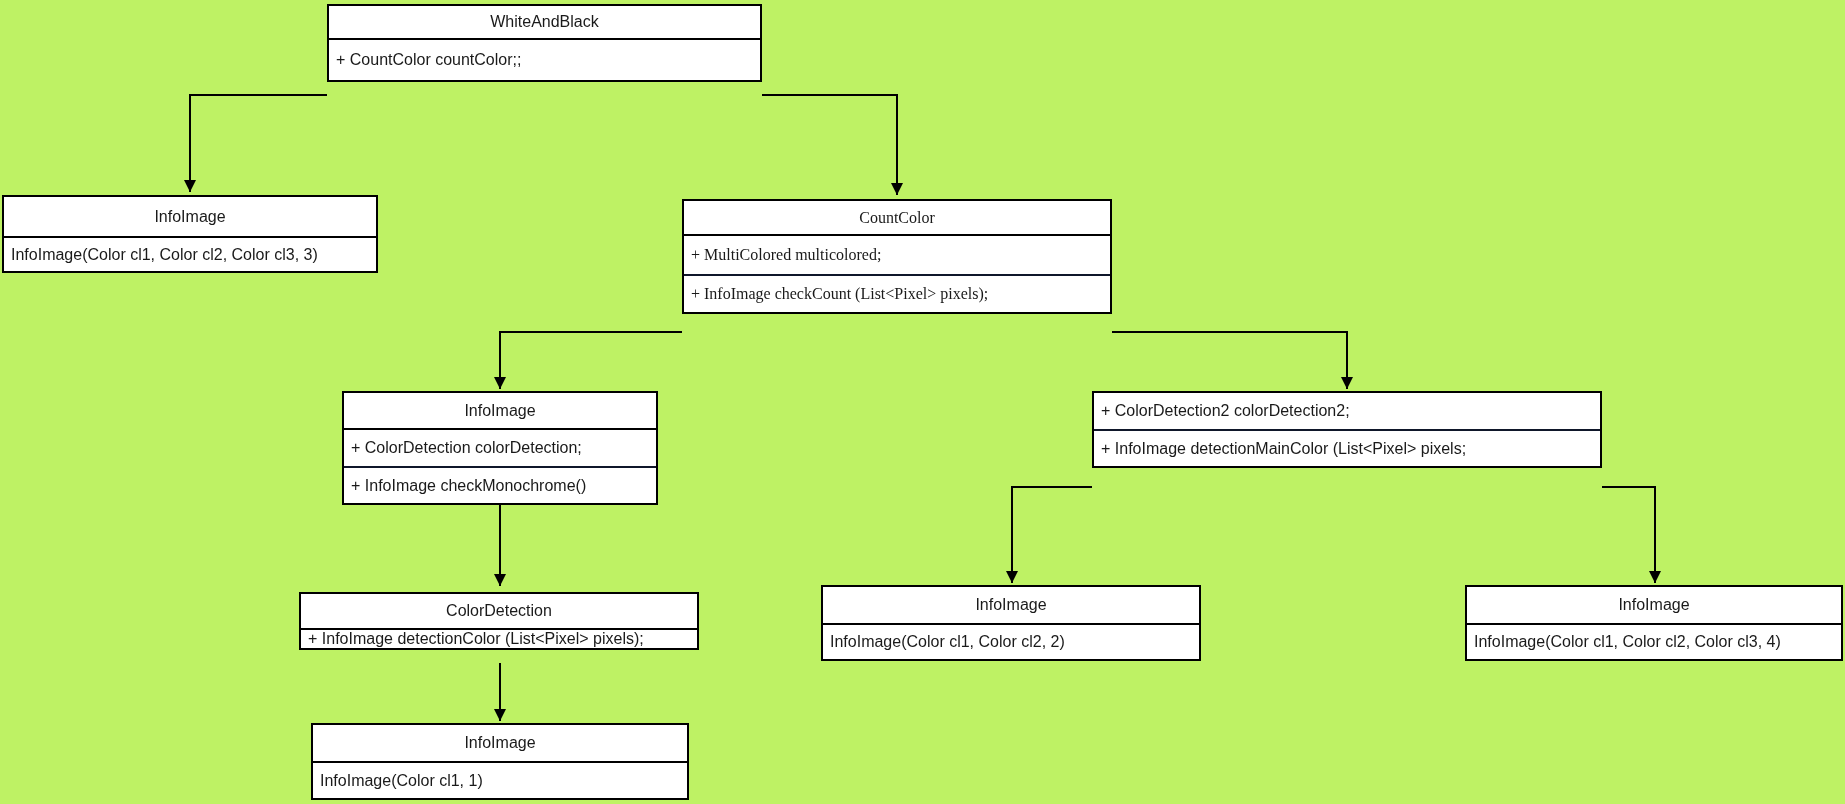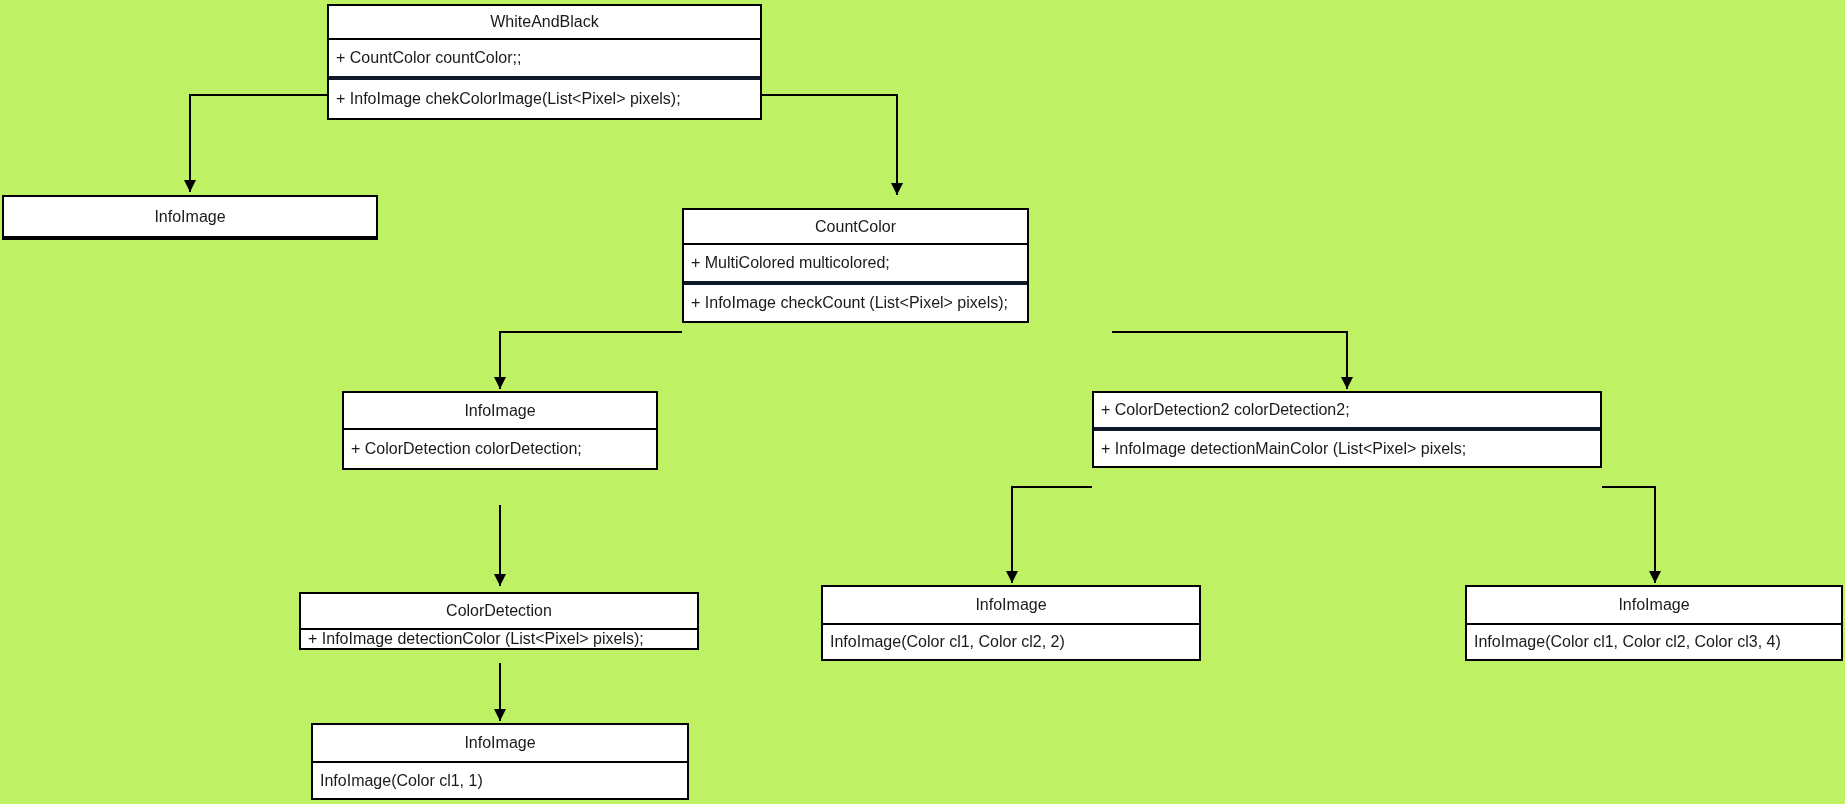--- a/index.html
+++ b/index.html
@@ -31,21 +31,21 @@
     display: flex;
     align-items: center;
     justify-content: center;
     border-bottom: 2px solid #000000;
     white-space: nowrap;
   }
   .uml-member {
     display: flex;
     align-items: center;
     padding: 0 7px;
-    border-bottom: 4px solid #0f172a;
+    border-bottom: 2px solid #0f172a;
     white-space: nowrap;
   }
   .uml-member:last-child { border-bottom: none; }
   polyline, line { stroke: #000000; stroke-width: 2; fill: none; }
 </style>
 </head>
 <body>
 
 <div id="canvas">
 
@@ -61,36 +61,37 @@
     <polyline points="1112,332 1347,332 1347,389" marker-end="url(#arrow)"></polyline>
     <polyline points="500,505 500,586" marker-end="url(#arrow)"></polyline>
     <polyline points="500,663 500,721" marker-end="url(#arrow)"></polyline>
     <polyline points="1092,487 1012,487 1012,583" marker-end="url(#arrow)"></polyline>
     <polyline points="1602,487 1655,487 1655,583" marker-end="url(#arrow)"></polyline>
   </svg>
 
   <div class="uml-class" style="left:327px; top:4px; width:435px;">
     <div class="uml-title" style="height:34px">WhiteAndBlack</div>
     <div class="uml-member" style="height:40px">+ CountColor countColor;;</div>
-    <div class="uml-member" style="height:38px">+ InfoImage chekColorImage(List&lt;Pixel&gt; pixels);</div>
   </div>
 
   <div class="uml-class" style="left:2px; top:195px; width:376px;">
     <div class="uml-title" style="height:41px">InfoImage</div>
+    <div class="uml-member" style="height:33px">InfoImage(Color cl1, Color cl2, Color cl3, 3)</div>
   </div>
 
-  <div class="uml-class" style="left:682px; top:208px; width:347px;">
+  <div class="uml-class" style="left:682px; top:199px; width:430px;font-family:Liberation Serif, serif;">
     <div class="uml-title" style="height:35px">CountColor</div>
     <div class="uml-member" style="height:40px">+ MultiColored multicolored;</div>
     <div class="uml-member" style="height:36px">+ InfoImage checkCount (List&lt;Pixel&gt; pixels);</div>
   </div>
 
   <div class="uml-class" style="left:342px; top:391px; width:316px;">
     <div class="uml-title" style="height:37px">InfoImage</div>
     <div class="uml-member" style="height:38px">+ ColorDetection colorDetection;</div>
+    <div class="uml-member" style="height:35px">+ InfoImage checkMonochrome()</div>
   </div>
 
   <div class="uml-class" style="left:1092px; top:391px; width:510px;">
     <div class="uml-member" style="height:38px">+ ColorDetection2 colorDetection2;</div>
     <div class="uml-member" style="height:35px">+ InfoImage detectionMainColor (List&lt;Pixel&gt; pixels;</div>
   </div>
 
   <div class="uml-class" style="left:299px; top:592px; width:400px;">
     <div class="uml-title" style="height:36px">ColorDetection</div>
     <div class="uml-member" style="height:18px">+ InfoImage detectionColor (List&lt;Pixel&gt; pixels);</div>

